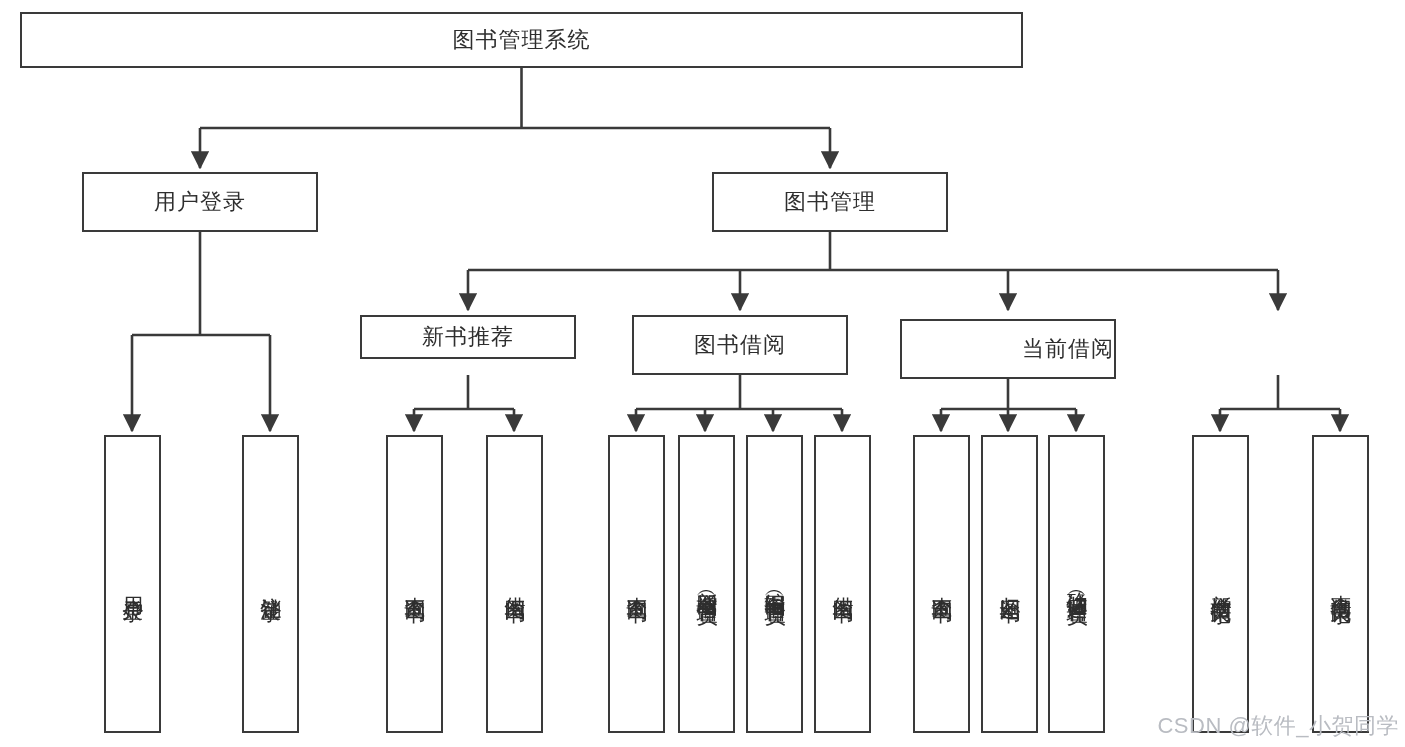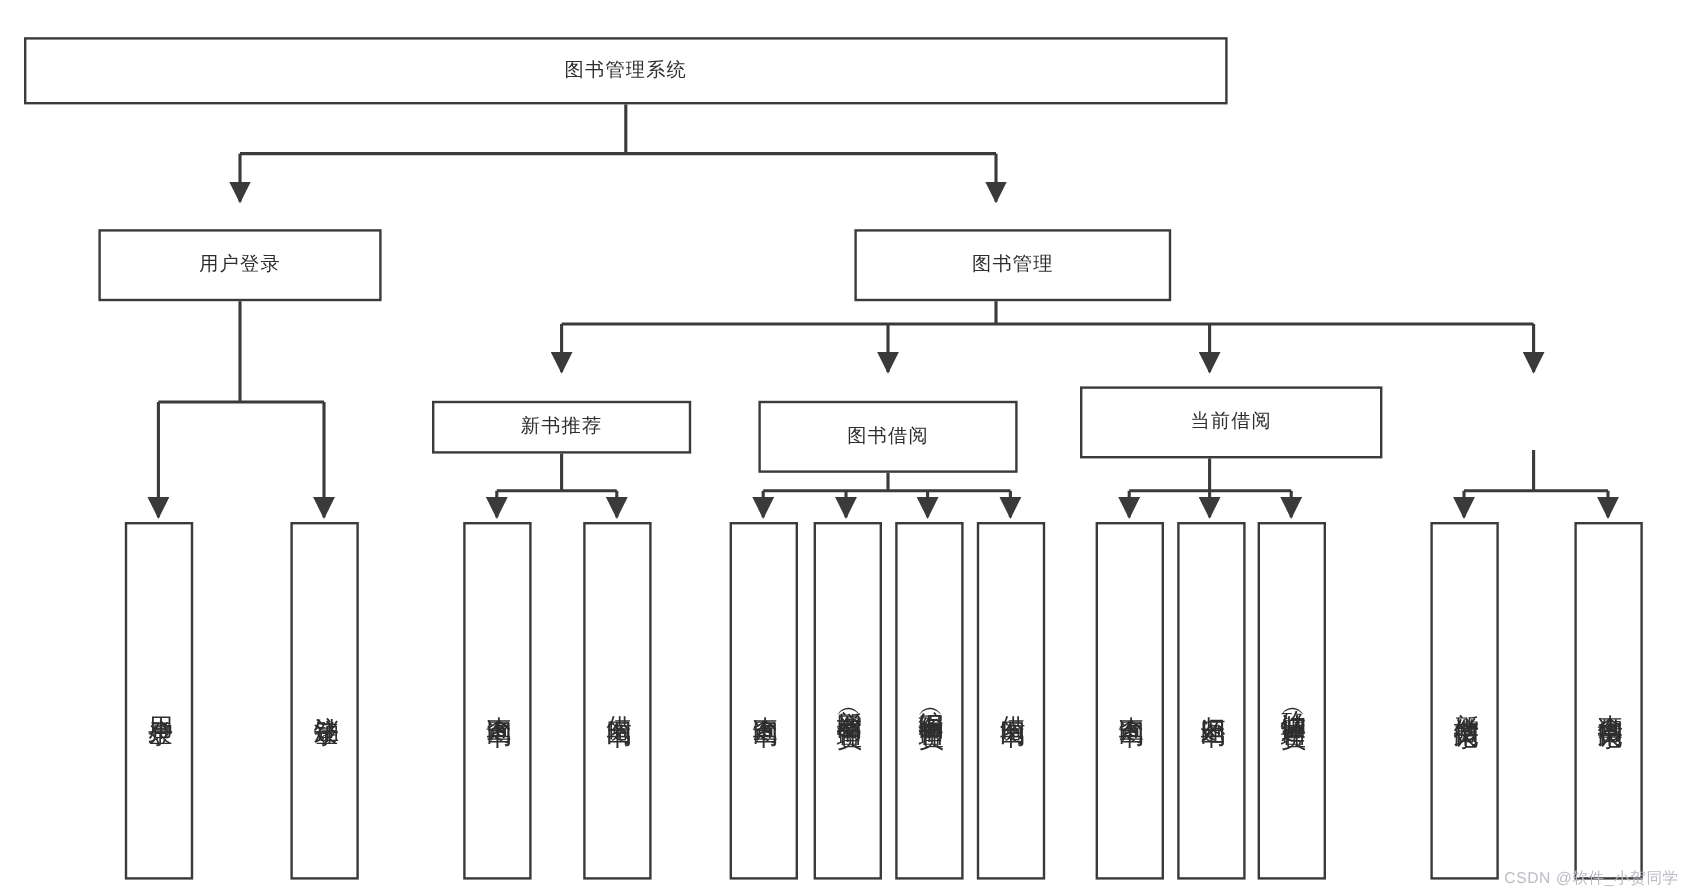--- a/index.html
+++ b/index.html
@@ -30,42 +30,41 @@
     box-sizing: border-box;
     border: 2.5px solid #3a3a3a;
     background: #ffffff;
     display: flex;
     align-items: center;
     justify-content: center;
     color: #2e2e2e;
     line-height: 1.18;
   }
   .node.horiz {
-    font-size: 16px;
+    font-size: 22px;
     letter-spacing: 1px;
-    margin-top: 19px;
   }
   .node.vert {
     writing-mode: vertical-rl;
     text-orientation: upright;
     font-size: 21px;
     letter-spacing: 2px;
     padding: 4px 0;
   }
   .node.vert > span {
     writing-mode: vertical-rl;
     text-orientation: upright;
     display: block;
     text-align: center;
   }
   .watermark {
     position: absolute;
     right: 6px;
     bottom: 6px;
-    font-size: 13px;
+    font-size: 22px;
     color: #b9bcc2;
     letter-spacing: 0.5px;
     white-space: nowrap;
     font-family: "Liberation Sans", "DejaVu Sans", sans-serif;
   }
 </style>
 </head>
 <body>
 
 <div id="canvas">
@@ -122,31 +121,31 @@
     </g>
   </svg>
 
   <div class="node horiz" style="left:20px; top:12px; width:1003px; height:56px;">
     <span>图书管理系统</span>
   </div>
 
   <div class="node horiz" style="left:82px; top:172px; width:236px; height:60px;">
     <span>用户登录</span>
   </div>
-  <div class="node horiz" style="left:712px; top:172px; width:264px; height:60px;">
+  <div class="node horiz" style="left:712px; top:172px; width:236px; height:60px;">
     <span>图书管理</span>
   </div>
 
   <div class="node horiz" style="left:360px; top:315px; width:216px; height:44px;">
     <span>新书推荐</span>
   </div>
   <div class="node horiz" style="left:632px; top:315px; width:216px; height:60px;">
     <span>图书借阅</span>
   </div>
-  <div class="node horiz" style="left:900px; top:303px; width:252px; height:60px;">
+  <div class="node horiz" style="left:900px; top:319px; width:216px; height:60px;justify-content:flex-end;">
     <span>当前借阅</span>
   </div>
 
   <div class="node vert" style="left:104px; top:435px; width:57px; height:298px;">
     <span>用户登录</span>
   </div>
   <div class="node vert" style="left:242px; top:435px; width:57px; height:298px;">
     <span>注销登录</span>
   </div>
 

